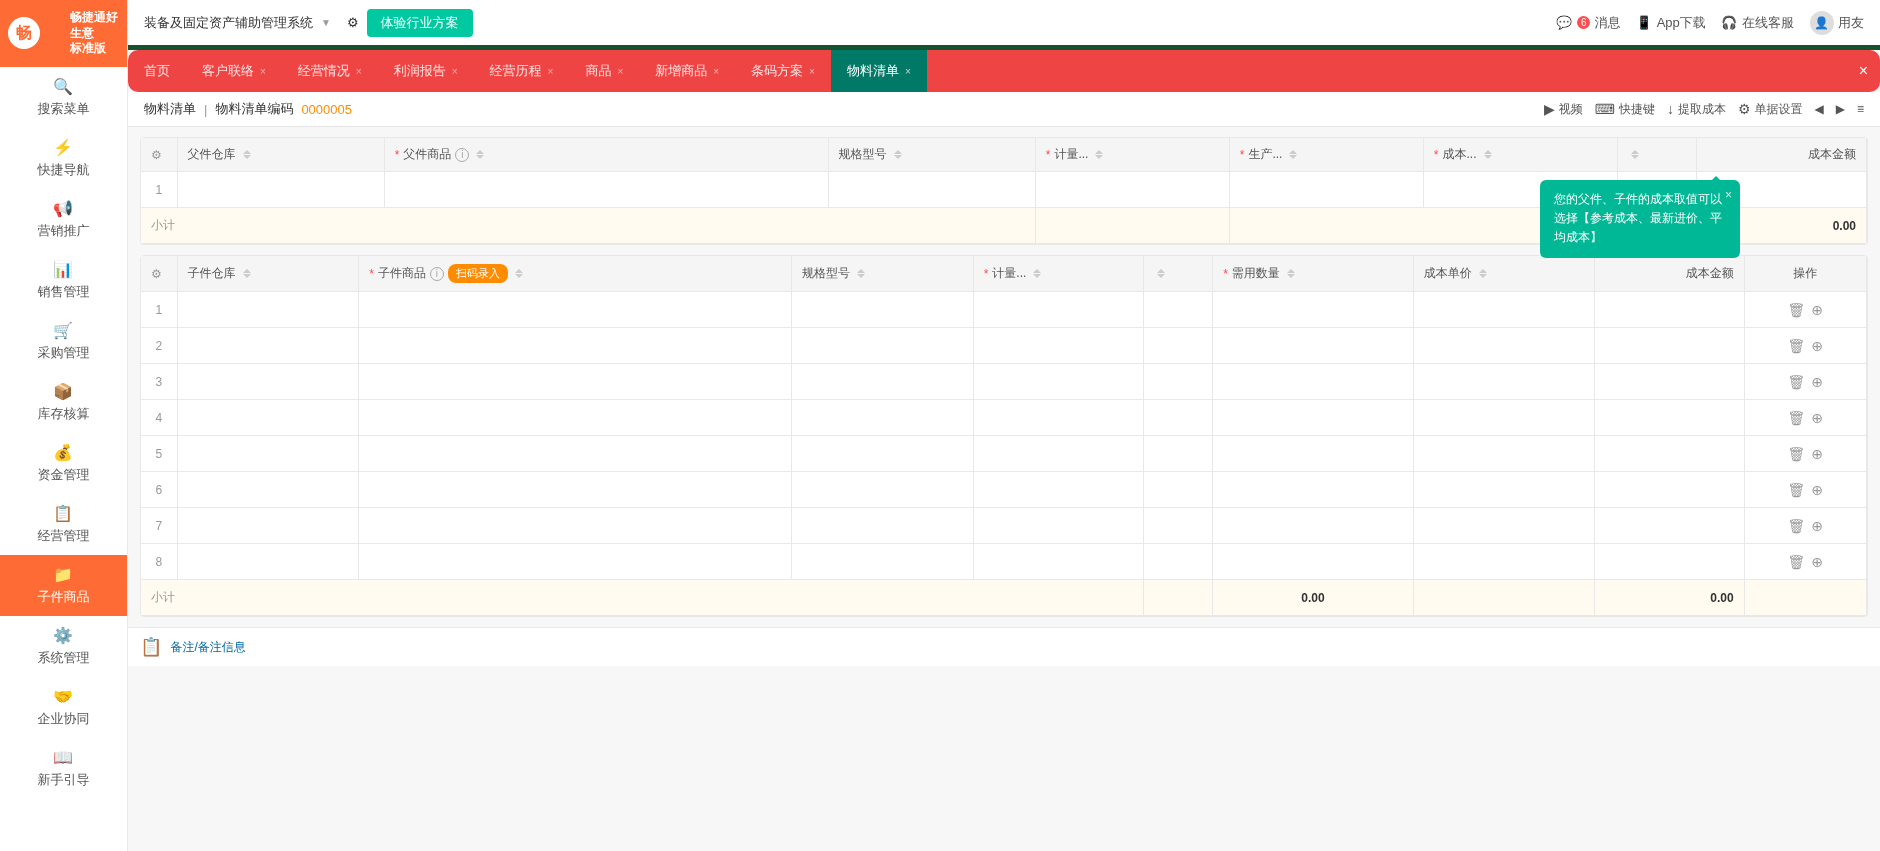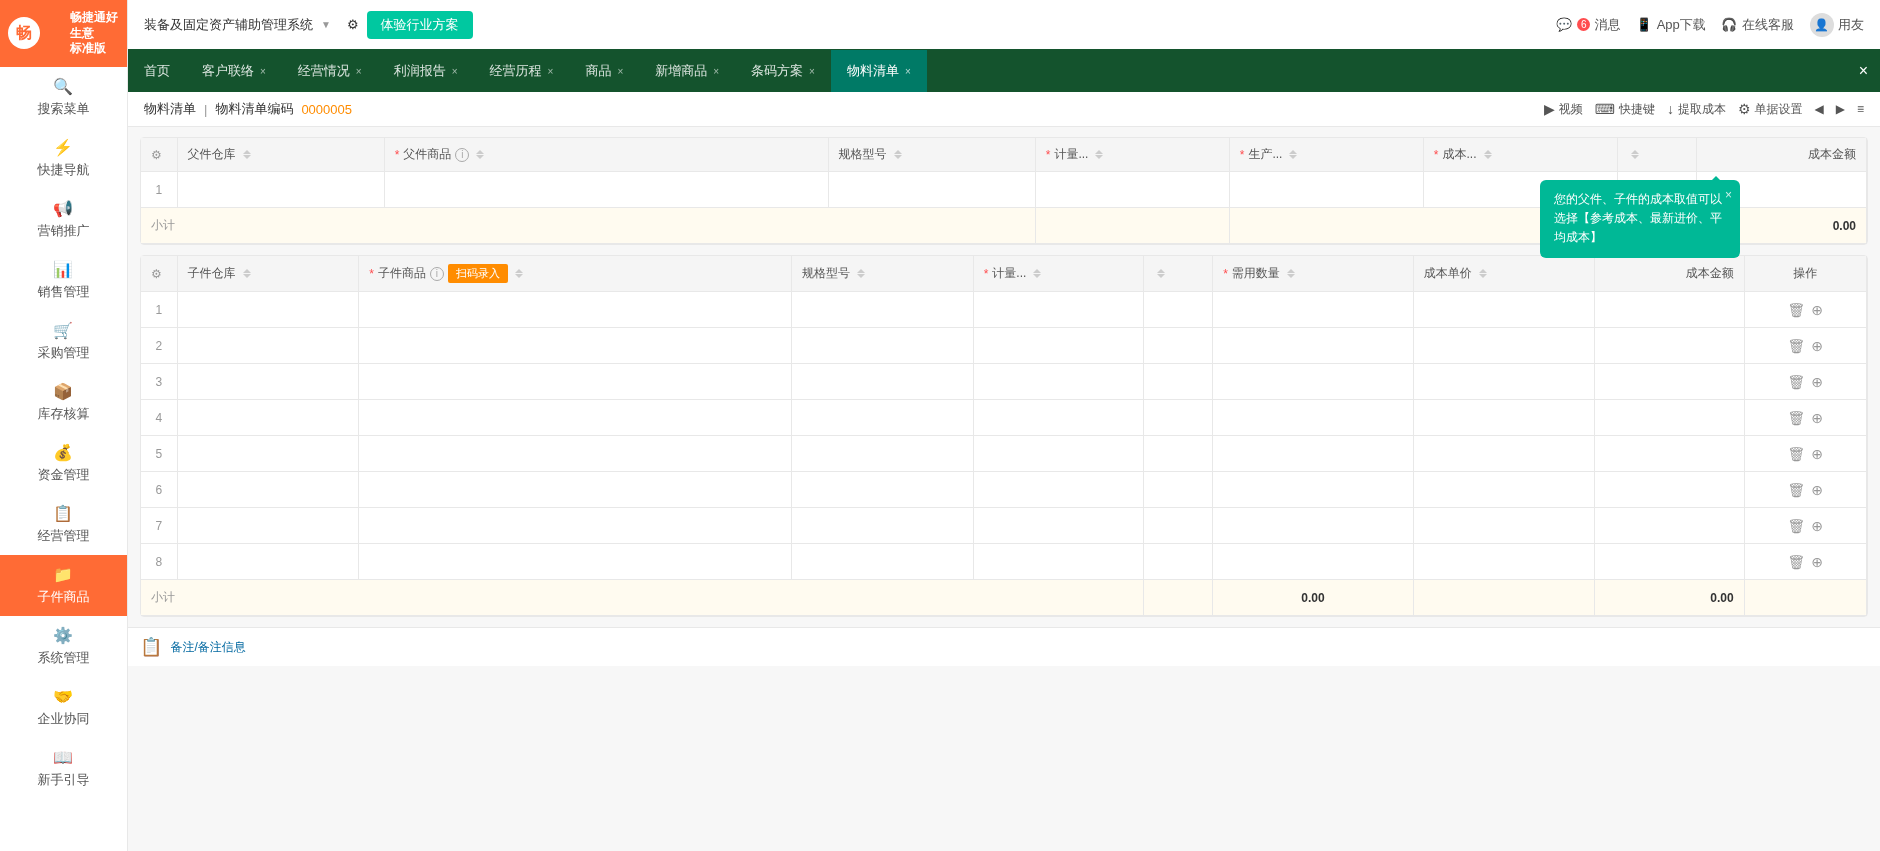--- a/index.html
+++ b/index.html
@@ -12,30 +12,30 @@
     .sidebar-logo-text { font-size: 12px; line-height: 1.3; }
     .sidebar-item { display: flex; flex-direction: column; align-items: center; padding: 10px 4px; cursor: pointer; color: #555; gap: 4px; font-size: 12px; border-bottom: none; }
     .sidebar-item.active { background: #ff6b35; color: white; }
     .sidebar-item .icon { font-size: 16px; }
     .sidebar-item span { font-size: 13px; }
 
     
     .main { flex: 1; display: flex; flex-direction: column; overflow: hidden; }
 
     
-    .topbar { background: #fff; display: flex; align-items: center; justify-content: space-between; padding: 0 16px; height: 50px; border-bottom: 1px solid #14532d; }
+    .topbar { background: #fff; display: flex; align-items: center; justify-content: space-between; padding: 0 16px; height: 50px; border-bottom: 5px solid #14532d; }
     .topbar-left { display: flex; align-items: center; gap: 8px; color: #333; font-size: 13px; }
     .topbar-right { display: flex; align-items: center; gap: 16px; font-size: 13px; color: #555; }
     .topbar-right .icon-btn { display: flex; align-items: center; gap: 4px; cursor: pointer; }
     .topbar-right .badge { background: #ff4d4f; color: white; border-radius: 10px; font-size: 10px; padding: 1px 4px; }
     .try-btn { background: #00c8a0; color: white; border: none; border-radius: 4px; padding: 5px 14px; cursor: pointer; font-size: 13px; }
     .dropdown-arrow { color: #999; font-size: 10px; }
 
     
-    .nav-tabs { background: #14532d; display: flex; align-items: center; height: 42px; padding: 0 0; overflow: hidden; }
+    .nav-tabs { background: #ef4444; display: flex; align-items: center; height: 42px; padding: 0 0; overflow: hidden; border-radius: 10px; }
     .nav-tab { padding: 0 16px; height: 42px; display: flex; align-items: center; color: rgba(255,255,255,0.85); font-size: 13px; cursor: pointer; gap: 6px; white-space: nowrap; }
     .nav-tab.active { background: #007a66; color: white; }
     .nav-tab .close-x { font-size: 10px; opacity: 0.7; }
     .nav-close-all { margin-left: auto; padding: 0 12px; color: white; cursor: pointer; font-size: 16px; }
 
     
     .page-content { flex: 1; overflow-y: auto; background: #f7f7f7; }
 
     
     .breadcrumb-bar { background: #fff; padding: 8px 16px; display: flex; align-items: center; justify-content: space-between; border-bottom: 1px solid #e8e8e8; }
@@ -52,21 +52,21 @@
 
     
     .data-table { width: 100%; border-collapse: collapse; font-size: 12px; }
     .data-table th { background: #f5f5f5; padding: 8px 10px; text-align: left; border-bottom: 1px solid #e8e8e8; border-right: 1px solid #e8e8e8; color: #555; font-weight: normal; white-space: nowrap; }
     .data-table th .req { color: #ff4d4f; }
     .data-table th .th-inner { display: flex; align-items: center; gap: 4px; }
     .data-table td { padding: 6px 10px; border-bottom: 1px solid #e8e8e8; border-right: 1px solid #e8e8e8; color: #333; height: 36px; }
     .data-table .subtotal-row td { background: #fffbf0; font-weight: 500; }
     .data-table .row-num { color: #999; width: 30px; text-align: center; }
     .data-table .gear-col { width: 36px; text-align: center; color: #999; cursor: pointer; }
-    .scan-btn { background: #ff8c00; color: white; border: none; border-radius: 2px; padding: 2px 8px; font-size: 11px; cursor: pointer; }
+    .scan-btn { background: #ff8c00; color: white; border: none; border-radius: 8px; padding: 2px 8px; font-size: 11px; cursor: pointer; }
     .action-col { display: flex; align-items: center; gap: 6px; justify-content: center; }
     .action-icon { font-size: 14px; color: #999; cursor: pointer; }
 
     
     .tooltip-box { position: absolute; top: 88px; right: 140px; background: #00b896; color: white; border-radius: 6px; padding: 10px 14px; font-size: 12px; line-height: 1.6; max-width: 200px; z-index: 100; }
     .tooltip-box::before { content: ''; position: absolute; top: -8px; right: 20px; border: 4px solid transparent; border-bottom-color: #00b896; }
     .tooltip-close { position: absolute; top: 6px; right: 8px; cursor: pointer; font-size: 12px; opacity: 0.8; }
 
     
     .page-wrapper { position: relative; }

